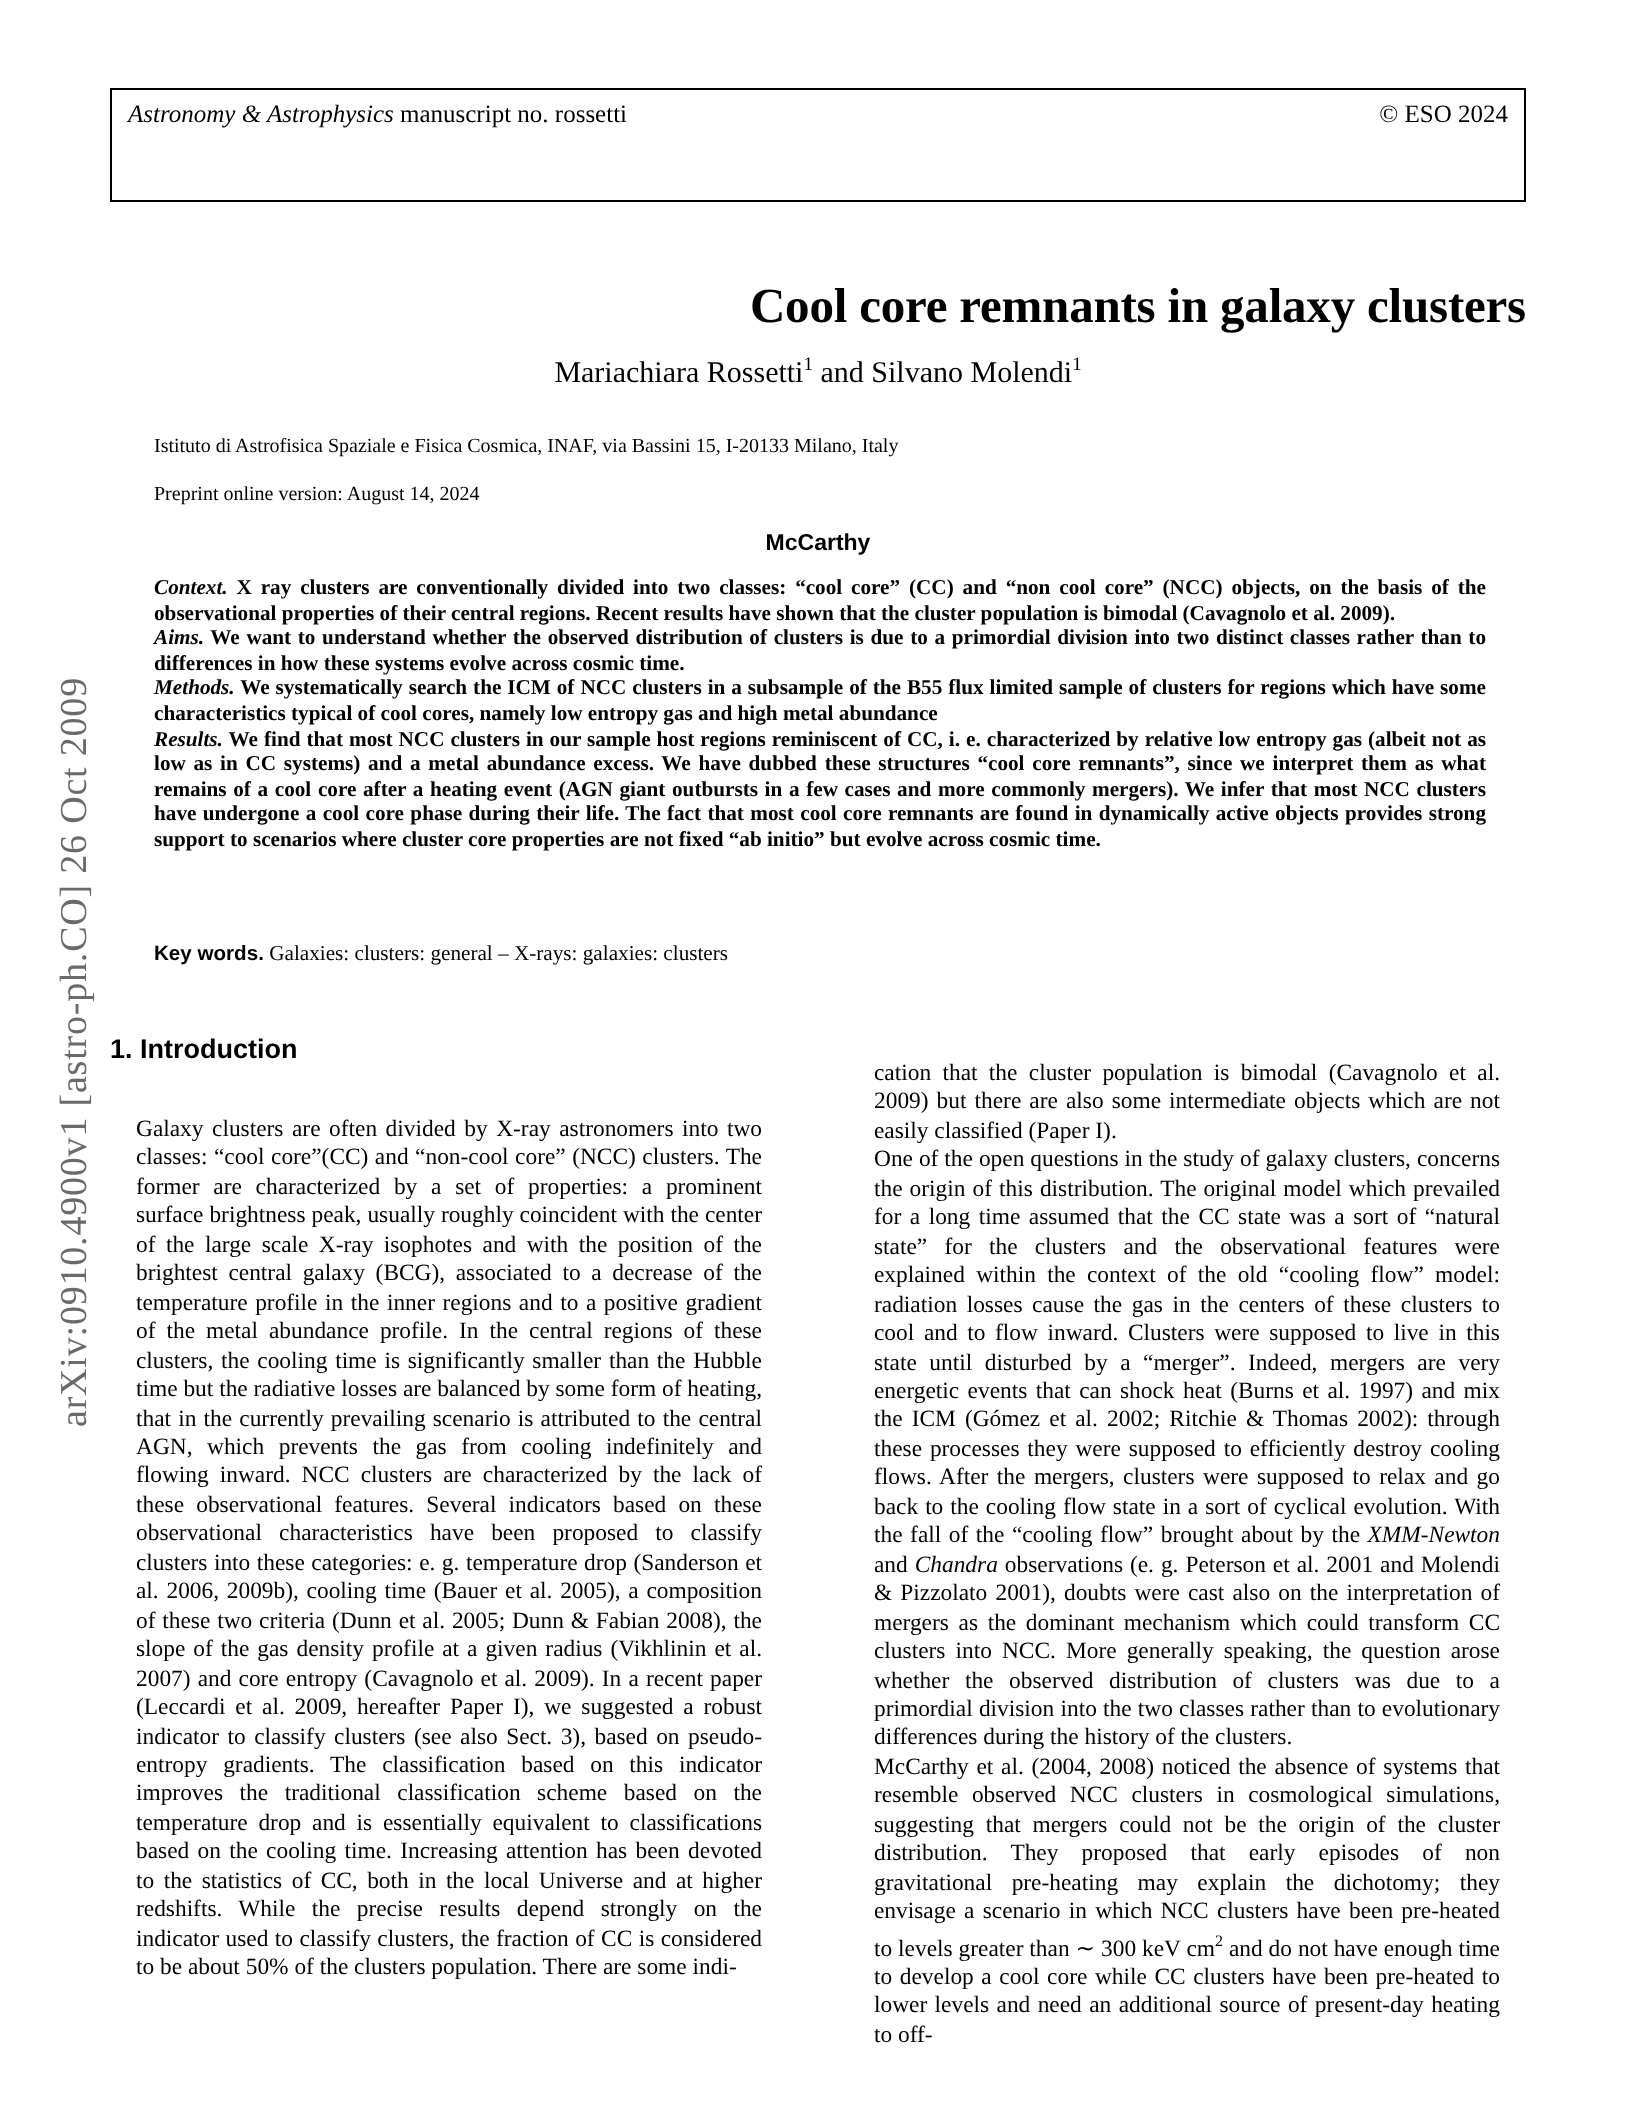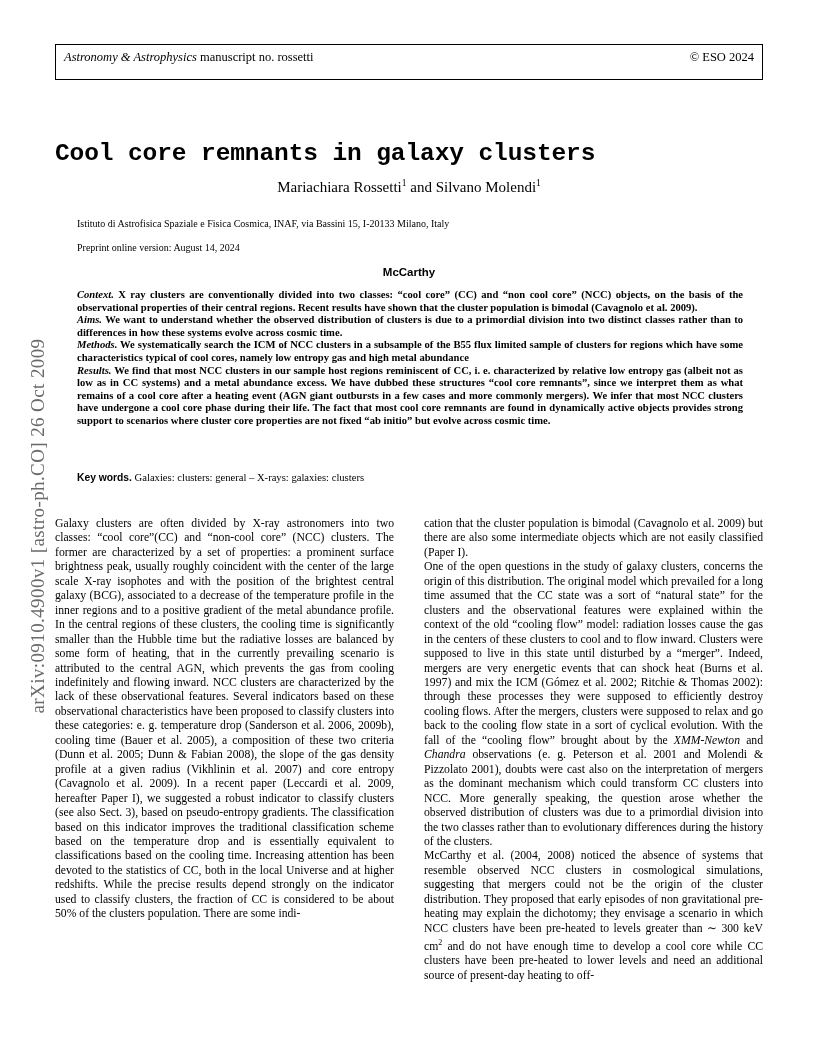--- a/index.html
+++ b/index.html
@@ -41,21 +41,21 @@
     width: 710px;
     height: 1056px;
   }
 
   
   #journal-header {
     position: absolute;
     left: 0;
     top: 44px;
     width: 708px;
-    height: 36px;
+    height: 57px;
     border: 1px solid #000;
     box-sizing: border-box;
     font-family: Liberation Serif, serif;
   }
   #journal-header .hdr-row {
     position: relative;
     padding: 4px 8px 0 8px;
     font-size: 12.5px;
     line-height: 17px;
   }
@@ -76,22 +76,22 @@
     font-size: 12.5px;
     line-height: 17px;
   }
 
   
   #title {
     position: absolute;
     left: 0;
     top: 140px;
     width: 708px;
-    text-align: left;
-    font-family: Liberation Mono, monospace;
+    text-align: right;
+    font-family: Liberation Serif, serif;
     font-weight: bold;
     font-size: 24.5px;
     letter-spacing: -0.1px;
   }
   #authors {
     position: absolute;
     left: 0;
     top: 178px;
     width: 708px;
     text-align: center;
@@ -177,21 +177,21 @@
   .section-heading {
     font-family: "Liberation Sans", "DejaVu Sans", sans-serif;
     font-weight: bold;
     font-size: 13.5px;
     margin: 0 0 26px 0;
   }
   .body-text {
     font-size: 11.7px;
     line-height: 14.45px;
     text-align: justify;
-    margin: 0;
+    margin: 13px;
     hyphens: manual;
   }
   .body-text p { margin: 0; }
   .body-text i  { font-style: italic; }
   .body-text sup { font-size: 8px; vertical-align: super; }
 </style>
 </head>
 <body>
 
 <div id="arxiv-stamp">arXiv:0910.4900v1  [astro-ph.CO]  26 Oct 2009</div>
@@ -219,20 +219,21 @@
     <p><span class="lead">Aims.</span><span> We want to understand whether the observed distribution of clusters is due to a primordial division into two distinct classes rather than to differences in how these systems evolve across cosmic time.</span></p>
     <p><span class="lead">Methods.</span><span> We systematically search the ICM of NCC clusters in a subsample of the B55 flux limited sample of clusters for regions which have some characteristics typical of cool cores, namely low entropy gas and high metal abundance</span></p>
     <p><span class="lead">Results.</span><span> We find that most NCC clusters in our sample host regions reminiscent of CC, i. e. characterized by relative low entropy gas (albeit not as low as in CC systems) and a metal abundance excess. We have dubbed these structures “cool core remnants”, since we interpret them as what remains of a cool core after a heating event (AGN giant outbursts in a few cases and more commonly mergers). We infer that most NCC clusters have undergone a cool core phase during their life. The fact that most cool core remnants are found in dynamically active objects provides strong support to scenarios where cluster core properties are not fixed “ab initio” but evolve across cosmic time.</span></p>
   </div>
 
   <div id="keywords"><span class="kw-label">Key words.</span><span> Galaxies: clusters: general – X-rays: galaxies: clusters</span></div>
 
   <div id="columns">
 
     <div class="col left">
+      <div class="section-heading">1. Introduction</div>
       <div class="body-text">
         <p>Galaxy clusters are often divided by X-ray astronomers into two classes: “cool core”(CC) and “non-cool core” (NCC) clusters. The former are characterized by a set of properties: a prominent surface brightness peak, usually roughly coincident with the center of the large scale X-ray isophotes and with the position of the brightest central galaxy (BCG), associated to a decrease of the temperature profile in the inner regions and to a positive gradient of the metal abundance profile. In the central regions of these clusters, the cooling time is significantly smaller than the Hubble time but the radiative losses are balanced by some form of heating, that in the currently prevailing scenario is attributed to the central AGN, which prevents the gas from cooling indefinitely and flowing inward. NCC clusters are characterized by the lack of these observational features. Several indicators based on these observational characteristics have been proposed to classify clusters into these categories: e. g. temperature drop (Sanderson et al. 2006, 2009b), cooling time (Bauer et al. 2005), a composition of these two criteria (Dunn et al. 2005; Dunn &amp; Fabian 2008), the slope of the gas density profile at a given radius (Vikhlinin et al. 2007) and core entropy (Cavagnolo et al. 2009). In a recent paper (Leccardi et al. 2009, hereafter Paper I), we suggested a robust indicator to classify clusters (see also Sect. 3), based on pseudo-entropy gradients. The classification based on this indicator improves the traditional classification scheme based on the temperature drop and is essentially equivalent to classifications based on the cooling time. Increasing attention has been devoted to the statistics of CC, both in the local Universe and at higher redshifts. While the precise results depend strongly on the indicator used to classify clusters, the fraction of CC is considered to be about 50% of the clusters population. There are some indi-</p>
       </div>
     </div>
 
     <div class="col right">
       <div class="body-text">
         <p>cation that the cluster population is bimodal (Cavagnolo et al. 2009) but there are also some intermediate objects which are not easily classified (Paper I).</p>
         <p><span>One of the open questions in the study of galaxy clusters, concerns the origin of this distribution. The original model which prevailed for a long time assumed that the CC state was a sort of “natural state” for the clusters and the observational features were explained within the context of the old “cooling flow” model: radiation losses cause the gas in the centers of these clusters to cool and to flow inward. Clusters were supposed to live in this state until disturbed by a “merger”. Indeed, mergers are very energetic events that can shock heat (Burns et al. 1997) and mix the ICM (Gómez et al. 2002; Ritchie &amp; Thomas 2002): through these processes they were supposed to efficiently destroy cooling flows. After the mergers, clusters were supposed to relax and go back to the cooling flow state in a sort of cyclical evolution. With the fall of the “cooling flow” brought about by the </span><i>XMM-Newton</i><span> and </span><i>Chandra</i><span> observations (e. g. Peterson et al. 2001 and Molendi &amp; Pizzolato 2001), doubts were cast also on the interpretation of mergers as the dominant mechanism which could transform CC clusters into NCC. More generally speaking, the question arose whether the observed distribution of clusters was due to a primordial division into the two classes rather than to evolutionary differences during the history of the clusters.</span></p>
         <p><span>McCarthy et al. (2004, 2008) noticed the absence of systems that resemble observed NCC clusters in cosmological simulations, suggesting that mergers could not be the origin of the cluster distribution. They proposed that early episodes of non gravitational pre-heating may explain the dichotomy; they envisage a scenario in which NCC clusters have been pre-heated to levels greater than ∼ 300 keV cm</span><sup>2</sup><span> and do not have enough time to develop a cool core while CC clusters have been pre-heated to lower levels and need an additional source of present-day heating to off-</span></p>

